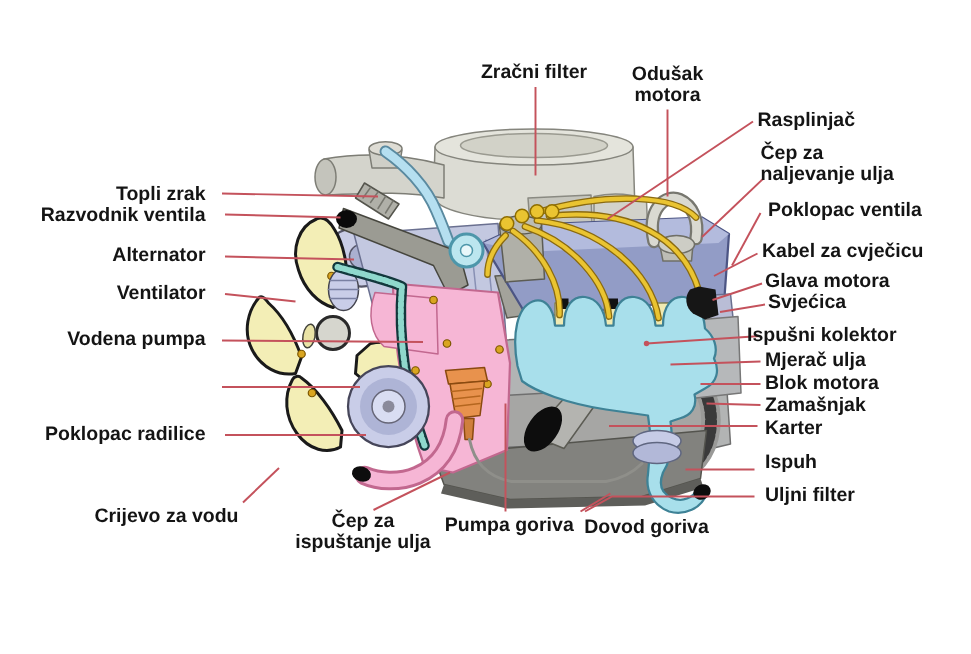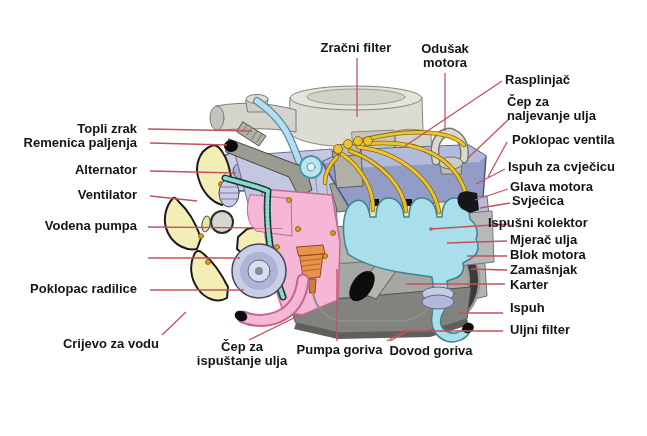--- a/index.html
+++ b/index.html
@@ -244,39 +244,39 @@
     <line x1="505" y1="284" x2="406" y2="284"></line>
     <line x1="503" y1="313" x2="457" y2="313"></line>
     <polyline points="503,331 408,331 390,341"></polyline>
     <line x1="249" y1="340" x2="300" y2="315"></line>
     <line x1="337" y1="341" x2="337" y2="269"></line>
     <line x1="387" y1="341" x2="407" y2="329"></line>
   </g>
 </svg>
 
 <div class="lbl rt" style="right:510px;top:122px;text-align:right;">Topli zrak</div>
-<div class="lbl rt" style="right:510px;top:136px;">Remenica paljenja</div>
+<div class="lbl rt" style="right:510px;top:136px;">Razvodnik ventila</div>
 <div class="lbl rt" style="right:510px;top:163px;">Alternator</div>
 <div class="lbl rt" style="right:510px;top:188px;">Ventilator</div>
 <div class="lbl rt" style="right:510px;top:219px;">Vodena pumpa</div>
 <div class="lbl rt" style="right:510px;top:282px;">Poklopac radilice</div>
 <div class="lbl rt" style="right:488px;top:337px;margin-left:47px;">Crijevo za vodu</div>
 
 <div class="lbl ctr" style="left:356px;top:41px;text-align:right;">Zračni filter</div>
 <div class="lbl ctr" style="left:445px;top:42px;">Odušak
 motora</div>
 
 <div class="lbl" style="left:505px;top:73px;">Rasplinjač</div>
 <div class="lbl" style="left:507px;top:95px;">Čep za
 naljevanje ulja</div>
 <div class="lbl" style="left:512px;top:133px;">Poklopac ventila</div>
-<div class="lbl" style="left:508px;top:160px;">Ispuh za cvječicu</div>
+<div class="lbl" style="left:508px;top:160px;">Kabel za cvječicu</div>
 <div class="lbl" style="left:510px;top:180px;">Glava motora</div>
 <div class="lbl" style="left:512px;top:194px;">Svjećica</div>
-<div class="lbl" style="left:488px;top:216px;">Ispušni kolektor</div>
+<div class="lbl" style="left:498px;top:216px;">Ispušni kolektor</div>
 <div class="lbl" style="left:510px;top:233px;">Mjerač ulja</div>
 <div class="lbl" style="left:510px;top:248px;">Blok motora</div>
 <div class="lbl" style="left:510px;top:263px;">Zamašnjak</div>
 <div class="lbl" style="left:510px;top:278px;">Karter</div>
 <div class="lbl" style="left:510px;top:301px;">Ispuh</div>
 <div class="lbl" style="left:510px;top:323px;">Uljni filter</div>
 
 <div class="lbl ctr" style="left:242px;top:340px;">Čep za
 ispuštanje ulja</div>
 <div class="lbl ctr" style="left:334px;top:343px;padding-left:11px;">Pumpa goriva</div>

